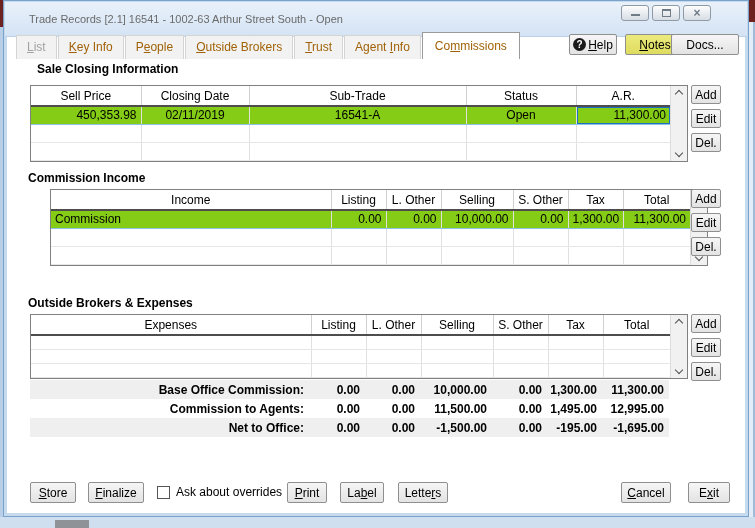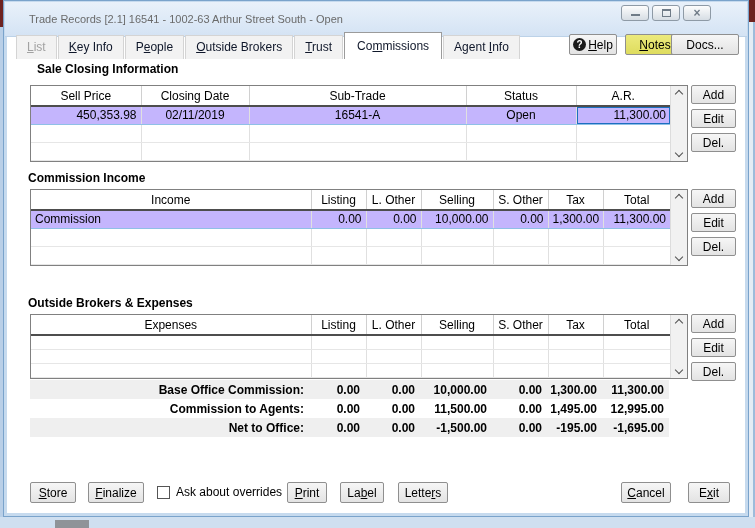--- a/index.html
+++ b/index.html
@@ -26,21 +26,21 @@
   .win-controls { position:absolute; right:36px; top:3px; display:flex; gap:3px; }
   .win-btn { width:28px; height:16px; border:1px solid #8e9aa6; border-radius:3px;
              background:linear-gradient(#fdfdfd,#d6dde4); display:flex; align-items:center; justify-content:center; }
   .glyph-min { width:9px; height:3px; border-bottom:2px solid #6f7b87; margin-top:2px; }
   .glyph-max { width:9px; height:8px; border:1px solid #6f7b87; border-top-width:2px; }
   .glyph-close { font-size:12px; line-height:10px; color:#6f7b87; font-weight:bold; }
 
   
   .tabstrip { position:absolute; left:12px; top:31px; height:27px; display:flex; align-items:flex-end; }
   .tab { background:#f2f2f2; border:1px solid #d4d4d4; border-bottom:none; padding:4px 10px 5px 10px;
-         margin-right:1px; color:#0f172a; white-space:nowrap; cursor:default; }
+         margin-right:1px; color:#a16207; white-space:nowrap; cursor:default; }
   .tab.active { background:#fff; border:1px solid #9b9b9b; border-bottom:none; padding:6px 12px 6px 12px; }
   .tab.disabled { color:#a2a2a2;text-align:right; }
   .u { text-decoration:underline; }
 
   
   .btn { background:linear-gradient(#f6f6f6,#e3e3e3); border:1px solid #8f8f8f; border-radius:2px;
          display:flex; align-items:center; justify-content:center; font-size:12px; color:#000;
          font-family:"Liberation Sans", sans-serif; white-space:nowrap; }
   .help-btn  { position:absolute; left:565px; top:33px; width:48px; height:21px; gap:2px; }
   .help-icon { width:13px; height:13px; border-radius:50%; background:#1a1a1a; color:#fff;
@@ -53,33 +53,33 @@
   .section-title { position:absolute; left:24px; font-weight:bold; color:#000; }
 
   
   .grid-wrap { position:absolute; left:26px; border:1px solid #808080; background:#fff; }
   .grid { border-collapse:collapse; table-layout:fixed; }
   .grid th { height:20px; font-weight:normal; text-align:center; border-right:1px solid #d0d0d0;
              border-bottom:2px solid #4d4d4d; background:#fff; overflow:hidden; }
   .grid td { height:18px; border-right:1px solid #e0e0e0; border-bottom:1px solid #e6e6e6;
              padding:0 4px; overflow:hidden; white-space:nowrap; }
   .grid th:last-child, .grid td:last-child { border-right:none; }
-  .grid tr.sel td { background:#c4b5fd; border-bottom-color:#8fc0e6; }
+  .grid tr.sel td { background:#84cc16; border-bottom-color:#8fc0e6; }
   .num { text-align:right; }
   .ctr { text-align:center; }
   .focus-cell { box-shadow: inset 0 0 0 1px #1d6fc0; }
   .t3 td { height:14px; }
 
   .sbar { position:absolute; top:0; right:0; bottom:0; width:17px; background:#f1f1f1; border-left:1px solid #dcdcdc; }
   .sb-up, .sb-down { position:absolute; left:5px; width:6px; height:6px; }
   .sb-up   { top:5px;    border-left:1px solid #505050; border-top:1px solid #505050; transform:rotate(45deg); }
   .sb-down { bottom:5px; border-left:1px solid #505050; border-top:1px solid #505050; transform:rotate(225deg); }
 
   
-  .side-btn { position:absolute; left:687px; width:45px; height:19px; }
+  .side-btn { position:absolute; left:687px; width:30px; height:19px; }
 
   
   .totals { position:absolute; left:26px; top:379px; width:639px; }
   .totals-row { display:grid; grid-template-columns:280px 55px 55px 72px 55px 55px 67px;
                 height:19px; align-items:center; font-weight:bold; }
   .totals-row:nth-child(odd) { background:#efefef; }
   .totals-label { text-align:right; padding-right:6px; }
   .totals-val { text-align:right; padding-right:5px; }
 
   
@@ -121,22 +121,22 @@
         </div>
     </div>
   </div>
 
   <div class="tabstrip">
     <div class="tab disabled"><span></span><span class="u">L</span><span>ist</span></div>
     <div class="tab"><span></span><span class="u">K</span><span>ey Info</span></div>
     <div class="tab"><span>P</span><span class="u">e</span><span>ople</span></div>
     <div class="tab"><span></span><span class="u">O</span><span>utside Brokers</span></div>
     <div class="tab"><span></span><span class="u">T</span><span>rust</span></div>
+    <div class="tab"><span>Agent </span><span class="u">I</span><span>nfo</span></div>
     <div class="tab active"><span>Co</span><span class="u">m</span><span>missions</span></div>
-    <div class="tab"><span>Agent </span><span class="u">I</span><span>nfo</span></div>
   </div>
 
   <div class="btn help-btn">
     <span class="help-icon">?</span>
     <span><span class="u">H</span><span>elp</span></span>
   </div>
   <div class="btn notes-btn">
     <span><span class="u">N</span><span>otes</span></span>
   </div>
   <div class="btn docs-btn">
@@ -193,21 +193,21 @@
       <span>Add</span>
     </div>
   <div class="btn side-btn" style="top:108px;">
       <span>Edit</span>
     </div>
   <div class="btn side-btn" style="top:132px;">
       <span>Del.</span>
     </div>
 
   <div class="section-title" style="top:170px;">Commission Income</div>
-  <div class="grid-wrap" style="top:188px; width:658px;">
+  <div class="grid-wrap" style="top:188px; width:658px;margin-left:20px;">
     <table class="grid" style="width:639px;">
       <colgroup>
           <col style="width:280px">
           <col style="width:55px">
           <col style="width:55px">
           <col style="width:72px">
           <col style="width:55px">
           <col style="width:55px">
           <col style="width:67px">
         </colgroup>

